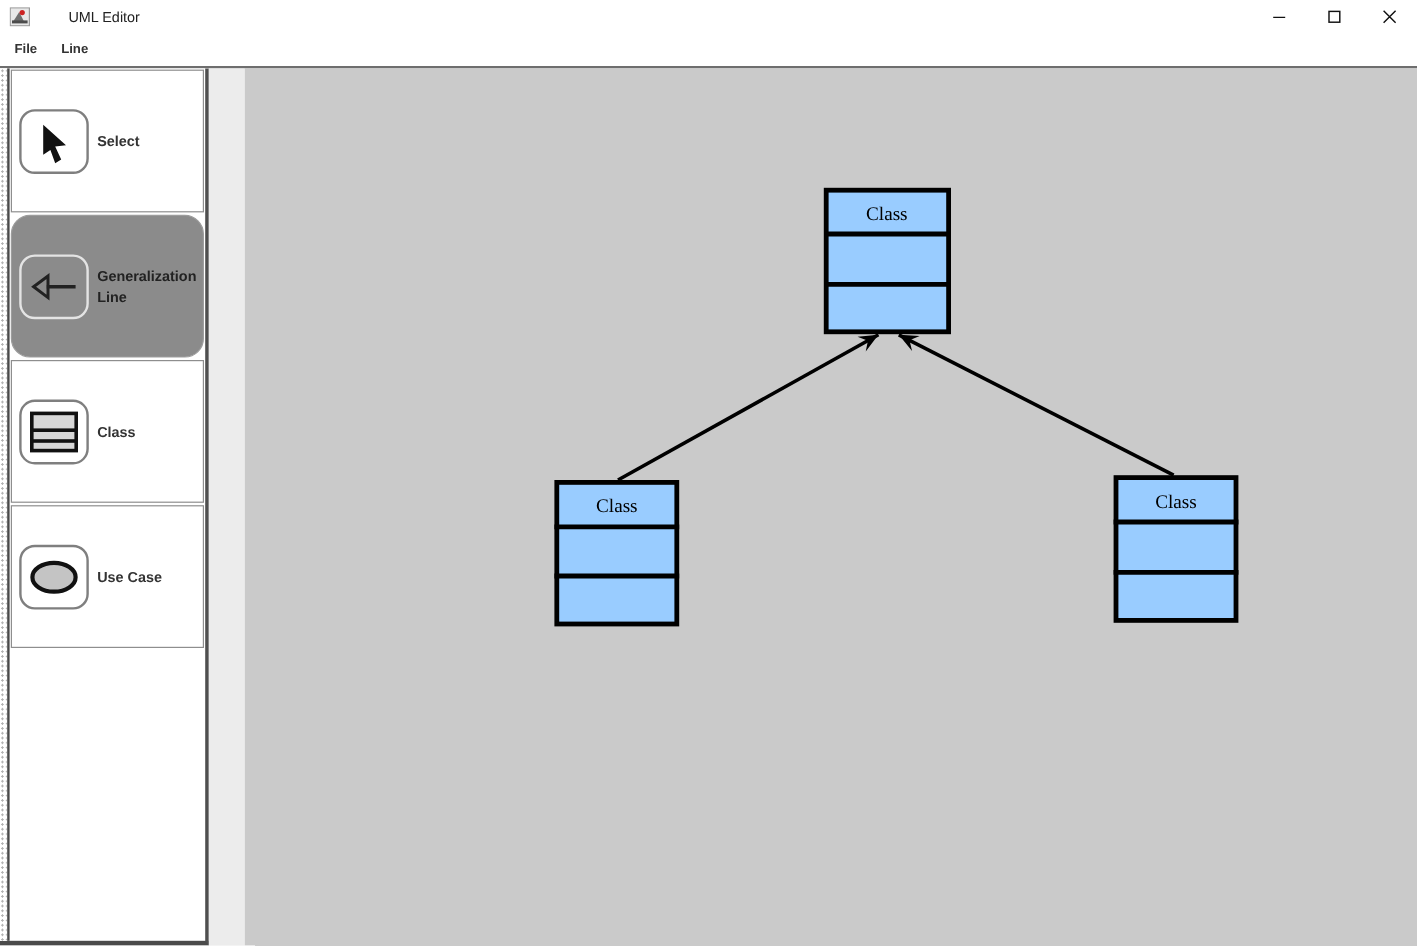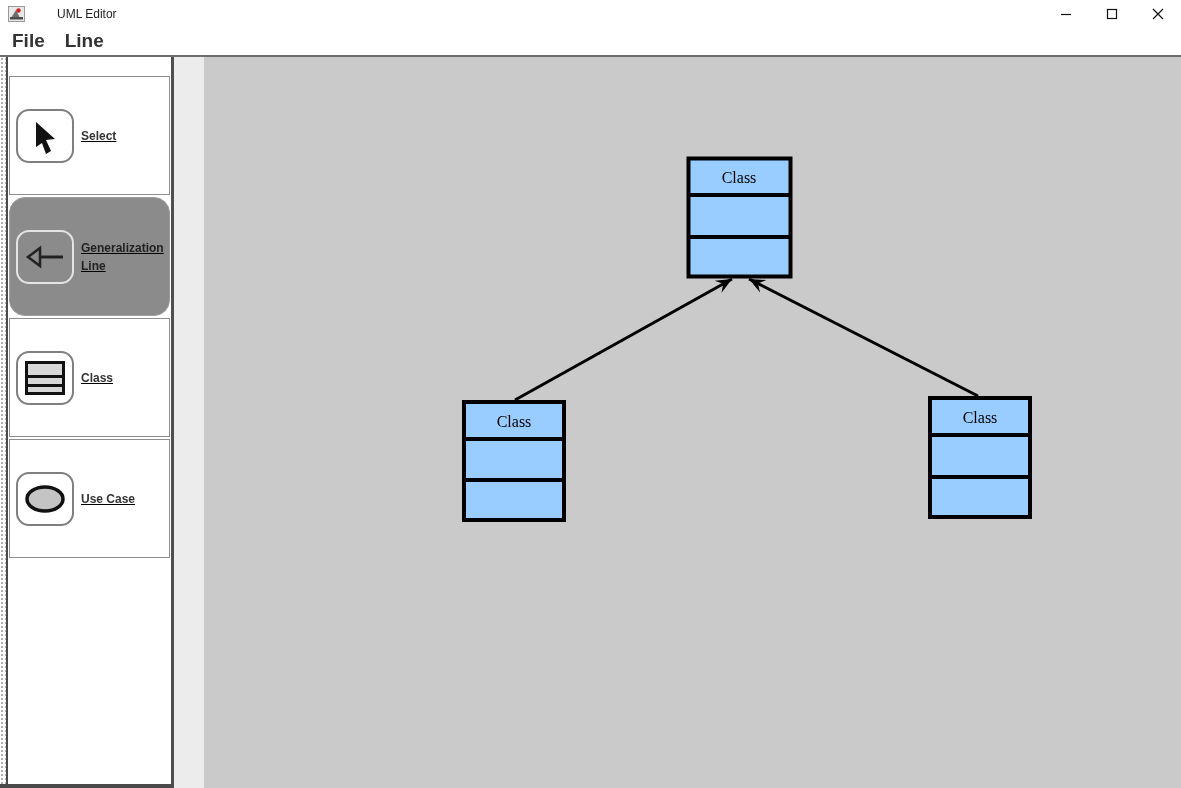--- a/index.html
+++ b/index.html
@@ -8,32 +8,32 @@
 
   
   .titlebar { height:27px; background:#fff; display:flex; align-items:center; position:relative;gap:26px; }
   .app-icon { width:17px; height:16px; margin:0 6px 0 8px; }
   .title-text { font-size:12px; color:#222; }
   .win-controls { position:absolute; right:0; top:0; height:27px; display:flex; }
   .win-btn { width:46px; height:27px; display:flex; align-items:center; justify-content:center; background:#fff; border:none; cursor:default; }
 
   
   .menubar { height:28px; background:#fff; display:flex; align-items:center; padding-left:7px; gap:10px; }
-  .menu-item { font-size:19px; font-weight:700; color:#333; padding:2px 5px; }
+  .menu-item { font-size:11px; font-weight:700; color:#333; padding:2px 5px; }
 
   
   .content { height:733px; display:flex; border-top:2px solid #6e6e6e; }
 
   .left-col { width:174px; background:#fff; display:flex;
     border-bottom:4px solid #4a4a4a; border-right:3px solid #4f4f4f; }
   .drag-strip { width:14px; background:#fff;
     background-image:radial-gradient(#b0b0b0 1px, transparent 1px);
     background-size:4px 4px; }
   .dark-bar { width:6px; background:#4a4a4a; }
-  .tool-list { flex:1; display:flex; flex-direction:column; padding-top:19px;text-decoration:underline; }
+  .tool-list { flex:1; display:flex; flex-direction:column; padding-top:1px; }
 
   .tool-btn { height:119px; margin:0 1px 2px 1px; border:1px solid #8e8e8e; background:#fff;
     display:flex; align-items:center; padding-left:6px; gap:7px; cursor:pointer; }
   .tool-btn.selected { background:#8b8b8b; border-color:#9d9d9d;border-radius:16px; }
   .icon-box { width:58px; height:54px; min-width:58px; border:2px solid #7f7f7f; border-radius:13px;
     display:flex; align-items:center; justify-content:center; background:transparent; }
   .tool-btn.selected .icon-box { border-color:#e4e4e4; }
   .tool-label { font-size:12px; font-weight:700; color:#333; line-height:1.5; width:88px; }
   .tool-btn.selected .tool-label { color:#222; }
 

